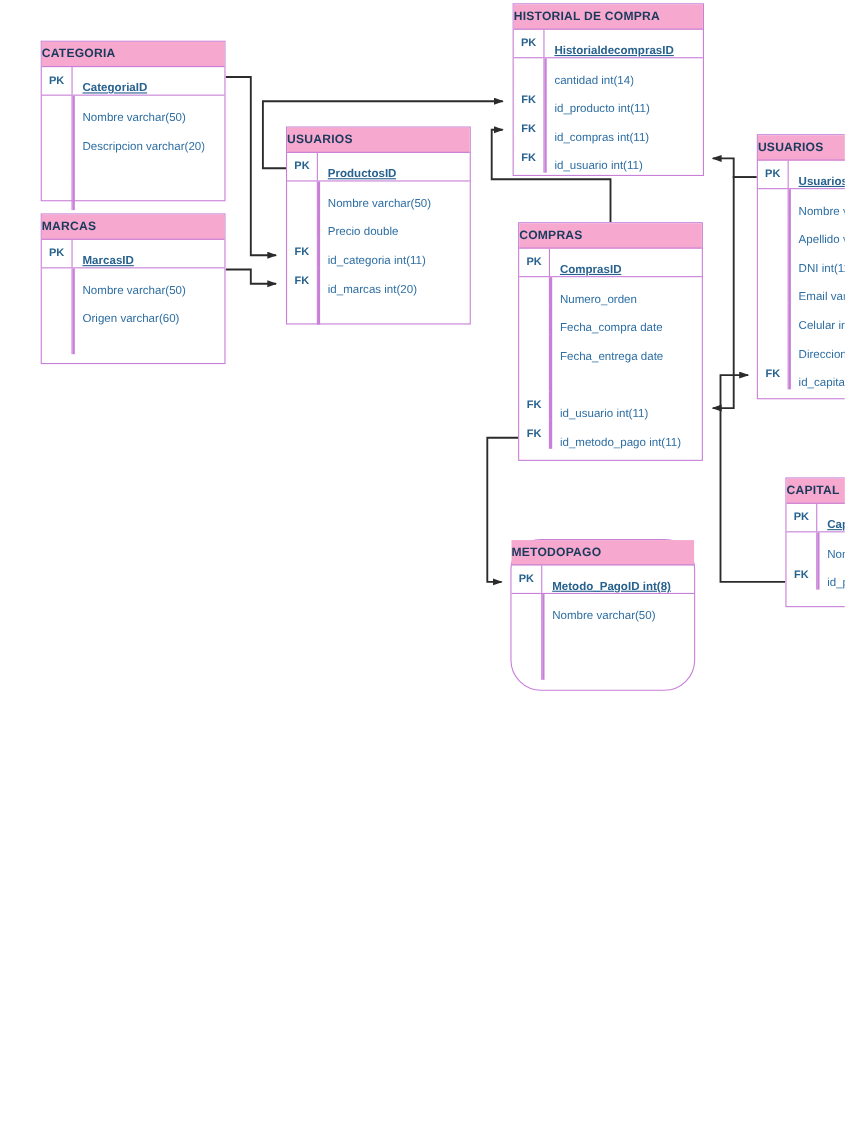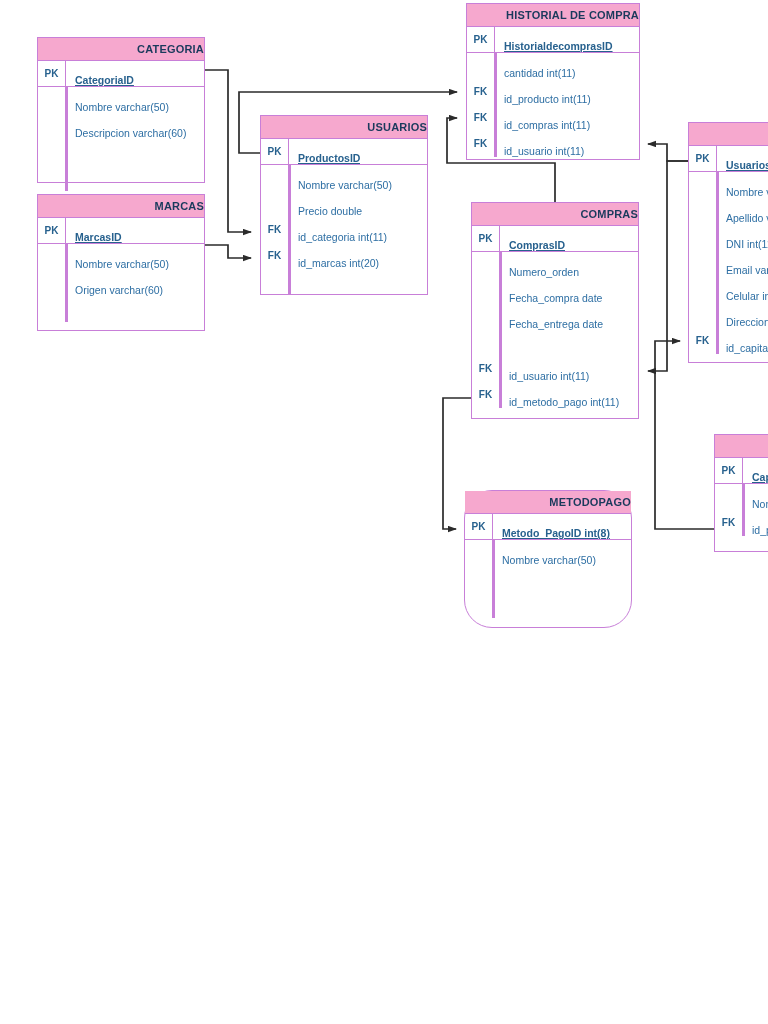--- a/index.html
+++ b/index.html
@@ -34,21 +34,21 @@
     background: #ffffff;
     border: 1.6px solid #c87fd8;
     z-index: 2;
   }
   .ent-header {
     box-sizing: border-box;
     background: #f6a8ce;
     border-bottom: 1.6px solid #c87fd8;
     height: 23px;
     line-height: 23px;
-    text-align: right;
+    text-align: left;
     font-size: 11px;
     font-weight: bold;
     color: #1a3a5c;
     letter-spacing: 0.2px;
     white-space: nowrap;
     overflow: hidden;
   }
   .ent-body {
     position: relative;
   }
@@ -129,21 +129,21 @@
           <div class="row pk-row">
             <div class="keycol">PK</div>
             <div class="attrcol pk-name">CategoriaID</div>
           </div>
           <div class="row">
             <div class="keycol"></div>
             <div class="attrcol">Nombre varchar(50)</div>
           </div>
           <div class="row">
             <div class="keycol"></div>
-            <div class="attrcol">Descripcion varchar(60)</div>
+            <div class="attrcol">Descripcion varchar(20)</div>
           </div>
           <div class="row">
             <div class="keycol"></div>
             <div class="attrcol"></div>
           </div>
           <div class="row">
             <div class="keycol"></div>
             <div class="attrcol"></div>
           </div>
           <div style="position: absolute; left: 28px; top: 26px; bottom: 0px; width: 1.6px; background: rgb(200, 127, 216);"></div>
@@ -203,21 +203,21 @@
       </div>
       <div class="entity" style="left: 466px; top: 3px; width: 174px; height: 157px;">
         <div class="ent-header">HISTORIAL DE COMPRA</div>
         <div class="ent-body">
           <div class="row pk-row">
             <div class="keycol">PK</div>
             <div class="attrcol pk-name">HistorialdecomprasID</div>
           </div>
           <div class="row">
             <div class="keycol"></div>
-            <div class="attrcol">cantidad int(11)</div>
+            <div class="attrcol">cantidad int(14)</div>
           </div>
           <div class="row">
             <div class="keycol">FK</div>
             <div class="attrcol">id_producto int(11)</div>
           </div>
           <div class="row">
             <div class="keycol">FK</div>
             <div class="attrcol">id_compras int(11)</div>
           </div>
           <div class="row">

